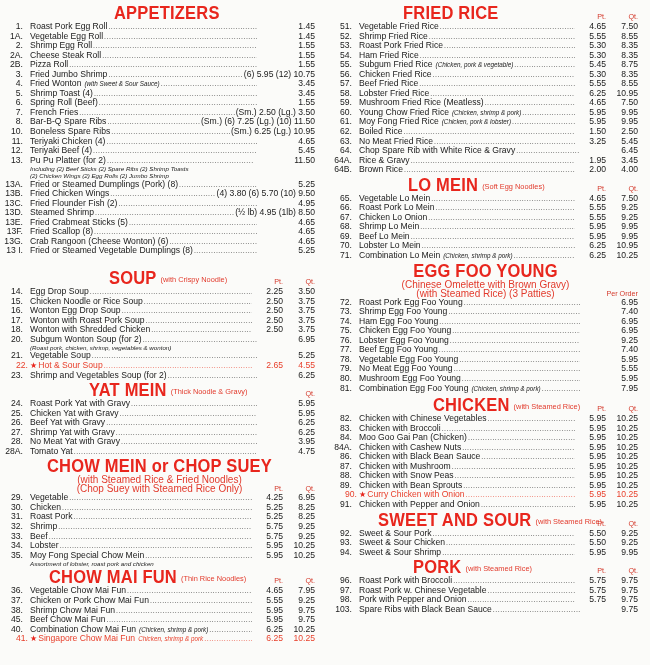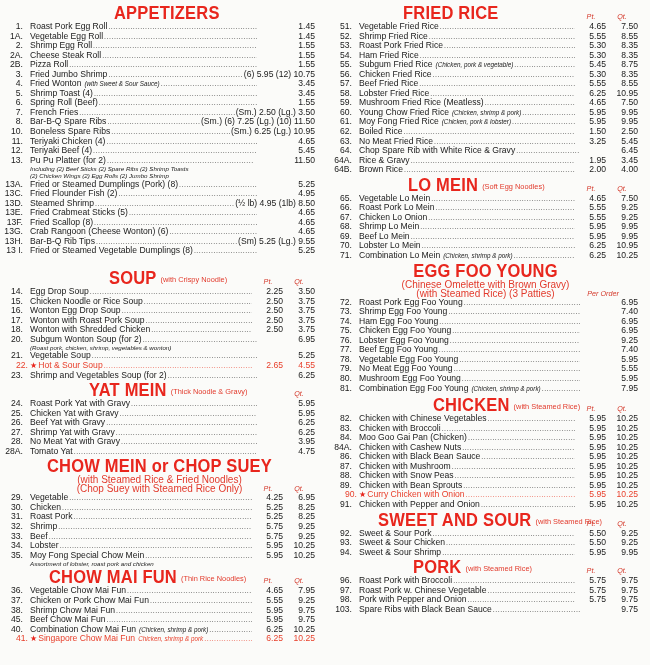--- a/index.html
+++ b/index.html
@@ -9,21 +9,21 @@
     .col { width: 50%; position: relative; }
     .col.left { padding-right: 6px; }
     .col.right { padding-left: 12px; }
 
     .section { position: relative; }
     .sec-head { display: flex; align-items: flex-end; position: relative; height: 19px; }
     .sec-title { color: #e8261d; font-weight: bold; font-size: 16.5px; letter-spacing: 0.2px; line-height: 18px; white-space: nowrap; transform: scaleY(1.08); transform-origin: bottom; }
     .sec-note { color: #e23a2c; font-size: 7.4px; margin-left: 4px; margin-bottom: 3px; white-space: nowrap; }
     .sec-sub { color: #e23a2c; font-size: 10px; text-align: center; line-height: 9px; white-space: nowrap; }
     .col-heads { position: absolute; right: 0; bottom: 1px; display: flex; font-size: 7.2px; color: #d43a2c; }
-    .col-heads span { display: inline-block; text-align: center; font-style: italic; }
+    .col-heads span { display: inline-block; text-align: right; }
     .col-heads .h1 { width: 30px; }
     .col-heads .h2 { width: 32px; }
     .col-heads .hpo { width: 70px; }
 
     .row { display: flex; align-items: baseline; font-size: 8.6px; line-height: 9.55px; height: 9.55px; white-space: nowrap; }
     .row .num { width: 26px; text-align: right; padding-right: 7px; flex: none; }
     .row .name { flex: none; }
     .row .desc { font-style: italic; font-size: 6.3px; margin-left: 3px; flex: none; }
     .row .dots { flex: 1 1 auto; overflow: hidden; margin: 0 1px; color: #333; font-size: 7px; letter-spacing: 0.5px; }
     .row .dots::after { content: "........................................................................................................................................................"; }
@@ -138,20 +138,26 @@
         </div>
         <div class="note">Including (2) Beef Sticks (2) Spare Ribs (2) Shrimp Toasts</div>
         <div class="note">(2) Chicken Wings (2) Egg Rolls (2) Jumbo Shrimp</div>
         <div class="row">
           <span class="num">13A.</span>
           <span class="name">Fried or Steamed Dumplings (Pork) (8)</span>
           <span class="dots"></span>
           <span class="single">5.25</span>
         </div>
         <div class="row">
+          <span class="num">13B.</span>
+          <span class="name">Fried Chicken Wings</span>
+          <span class="dots"></span>
+          <span class="sizes">(4) 3.80  (6) 5.70  (10) 9.50</span>
+        </div>
+        <div class="row">
           <span class="num">13C.</span>
           <span class="name">Fried Flounder Fish (2)</span>
           <span class="dots"></span>
           <span class="single">4.95</span>
         </div>
         <div class="row">
           <span class="num">13D.</span>
           <span class="name">Steamed Shrimp</span>
           <span class="dots"></span>
           <span class="sizes">(½ lb) 4.95  (1lb) 8.50</span>
@@ -166,26 +172,20 @@
           <span class="num">13F.</span>
           <span class="name">Fried Scallop (8)</span>
           <span class="dots"></span>
           <span class="single">4.65</span>
         </div>
         <div class="row">
           <span class="num">13G.</span>
           <span class="name">Crab Rangoon (Cheese Wonton) (6)</span>
           <span class="dots"></span>
           <span class="single">4.65</span>
-        </div>
-        <div class="row">
-          <span class="num">13H.</span>
-          <span class="name">Bar-B-Q Rib Tips</span>
-          <span class="dots"></span>
-          <span class="sizes">(Sm) 5.25  (Lg.) 9.55</span>
         </div>
         <div class="row">
           <span class="num">13 I.</span>
           <span class="name">Fried or Steamed Vegetable Dumplings (8)</span>
           <span class="dots"></span>
           <span class="single">5.25</span>
         </div>
       </div>
       <div class="section" style="margin-top: 12px;">
         <div class="sec-head" style="padding-left: 105px;">

